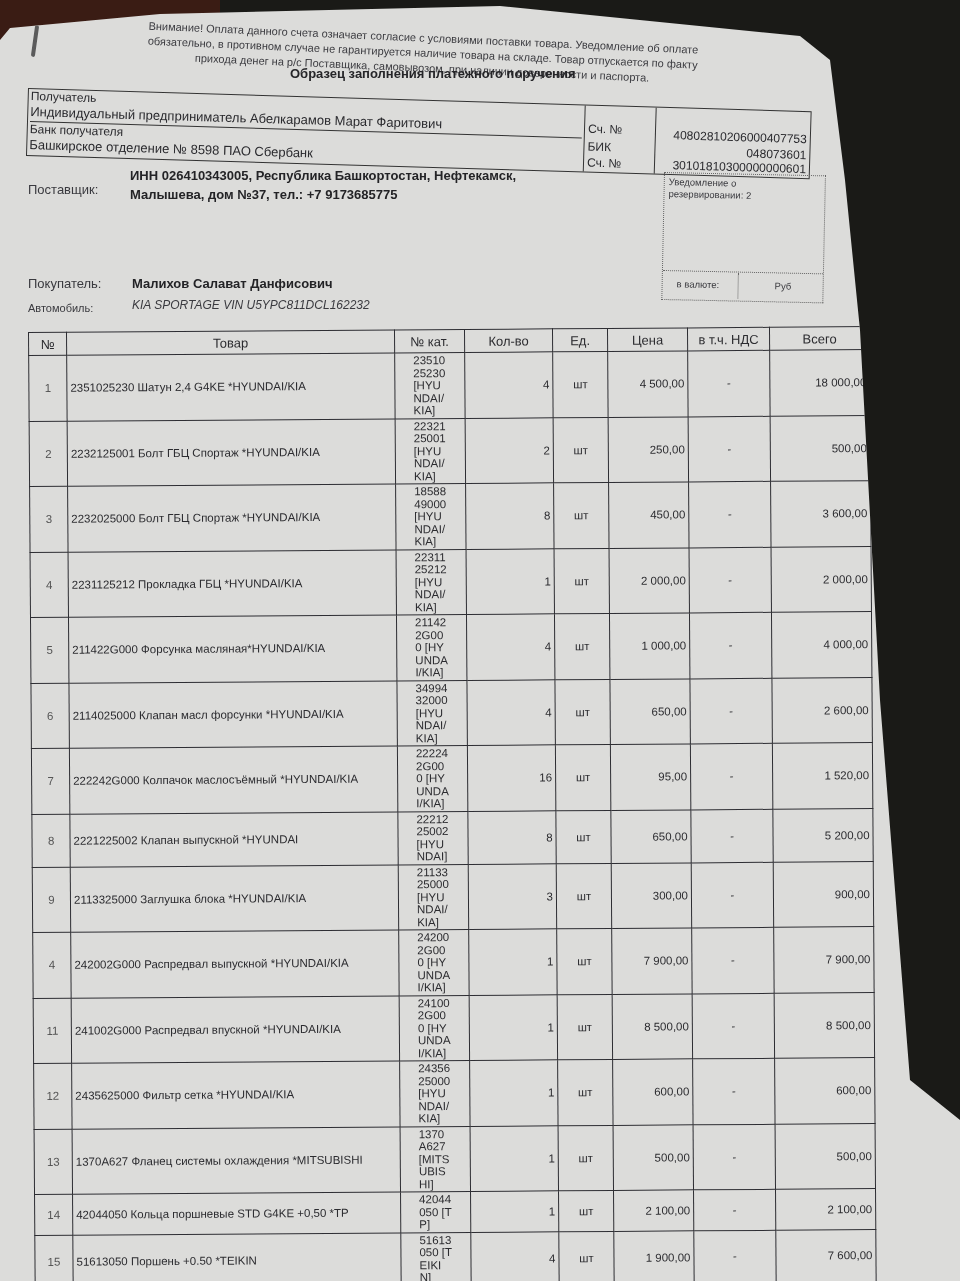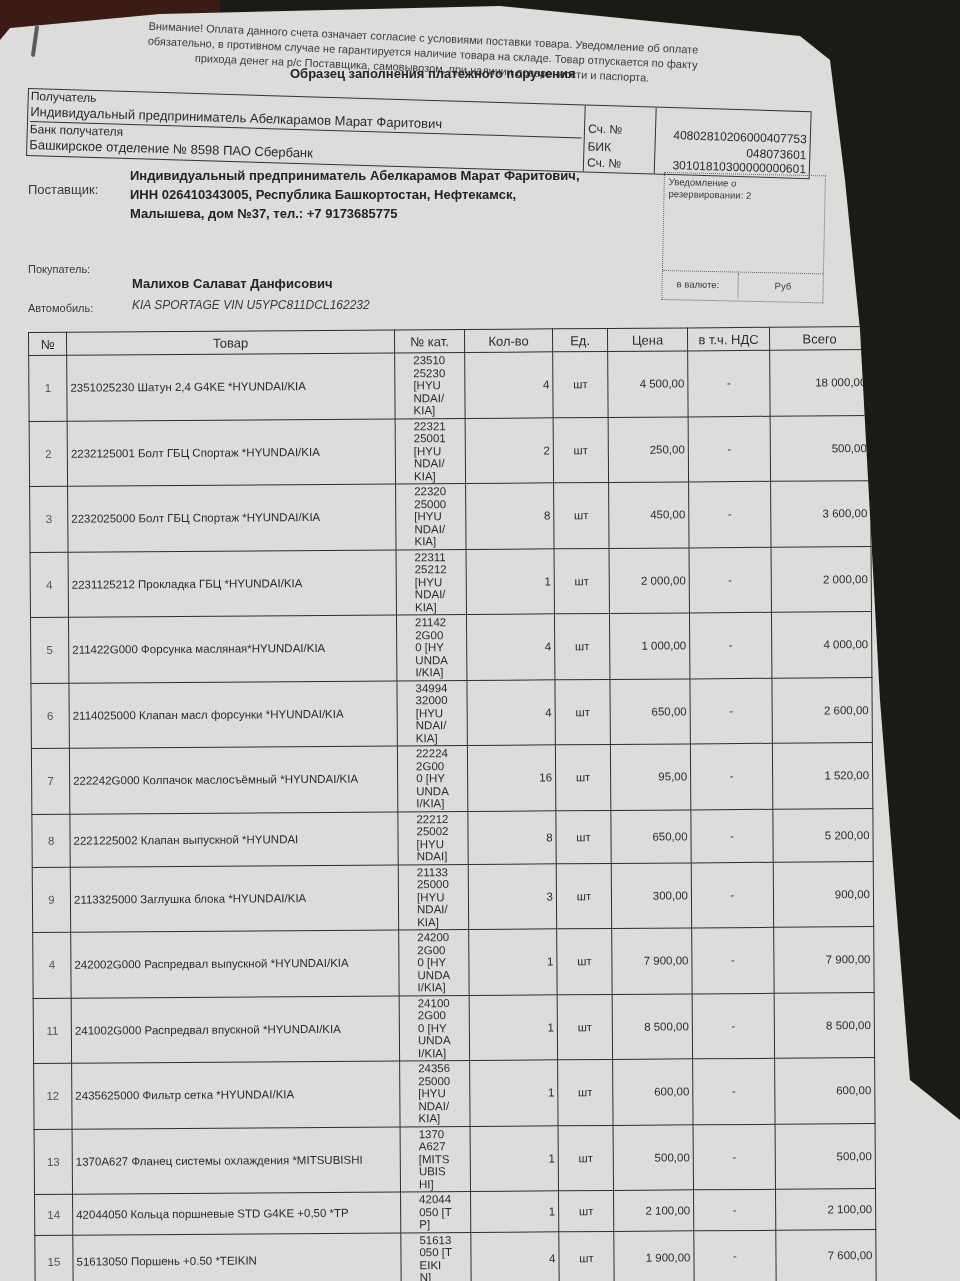--- a/index.html
+++ b/index.html
@@ -55,21 +55,21 @@
     position: absolute; left: 664px; top: 172px; width: 160px; height: 126px;
     border: 1px dotted #666; font-size: 9.5px; color: #3a3a3f;
     transform: rotate(1.2deg); transform-origin: 0 0;
   }
   .notice-box .nb-text { position: absolute; left: 4px; top: 3px; line-height: 12px; width: 110px; }
   .notice-box .nb-bottom { position: absolute; left: 0; top: 97px; width: 160px; height: 26px; border-top: 1px dotted #666; }
   .nb-cur-label { position: absolute; left: 14px; top: 7px; }
   .nb-sep { position: absolute; left: 75px; top: 0; height: 26px; border-left: 1px dotted #666; }
   .nb-cur-val { position: absolute; left: 112px; top: 7px; }
   .order-title { position: absolute; left: 28px; top: 232px; font-size: 19px; font-weight: bold; color: #1f1f22; }
-  .buyer-label { position: absolute; left: 28px; top: 263px; font-size: 11px; color: #3a3a3f; }
+  .buyer-label { position: absolute; left: 28px; top: 276px; font-size: 13px; color: #3a3a3f; }
   .buyer-val { position: absolute; left: 132px; top: 276px; font-size: 13px; font-weight: bold; color: #232326; text-align: right; }
   .car-label { position: absolute; left: 28px; top: 302px; font-size: 11px; color: #3a3a3f; }
   .car-val { position: absolute; left: 132px; top: 298px; font-size: 12px; font-style: italic; color: #3a3a3f; }
 
   .items {
     position: absolute; left: 28px; top: 332px;
     border-collapse: collapse; table-layout: fixed;
     font-size: 11.5px; color: #2c2c30;
     transform: rotate(-0.4deg) skewX(0deg); transform-origin: 0 0;
   }
@@ -117,21 +117,20 @@
     </div>
     <div class="pt-right">
       <div style="top:20px">40802810206000407753</div>
       <div style="top:36px">048073601</div>
       <div style="top:50px">30101810300000000601</div>
     </div>
   </div>
 
   <div class="supplier-label">Поставщик:</div>
   <div class="supplier-text">
-    <div>Индивидуальный предприниматель Абелкарамов Марат Фаритович,</div>
     <div>ИНН 026410343005, Республика Башкортостан, Нефтекамск,</div>
     <div>Малышева, дом №37, тел.: +7 9173685775</div>
   </div>
 
   <div class="notice-box">
     <div class="nb-text">Уведомление о резервировании: 2</div>
     <div class="nb-bottom">
       <span class="nb-cur-label">в валюте:</span>
       <span class="nb-sep"></span>
       <span class="nb-cur-val">Руб</span>
@@ -184,21 +183,21 @@
     <td class="cat">2232125001 [HYUNDAI/KIA]</td>
     <td class="qty">2</td>
     <td class="unit">шт</td>
     <td class="price">250,00</td>
     <td class="vat">-</td>
     <td class="total">500,00</td>
   </tr>
         <tr class="item-row">
     <td class="num">3</td>
     <td class="item">2232025000 Болт ГБЦ Спортаж *HYUNDAI/KIA</td>
-    <td class="cat">2232025000 [HYUNDAI/KIA]</td>
+    <td class="cat">1858849000 [HYUNDAI/KIA]</td>
     <td class="qty">8</td>
     <td class="unit">шт</td>
     <td class="price">450,00</td>
     <td class="vat">-</td>
     <td class="total">3 600,00</td>
   </tr>
         <tr class="item-row">
     <td class="num">4</td>
     <td class="item">2231125212 Прокладка ГБЦ *HYUNDAI/KIA</td>
     <td class="cat">2231125212 [HYUNDAI/KIA]</td>

